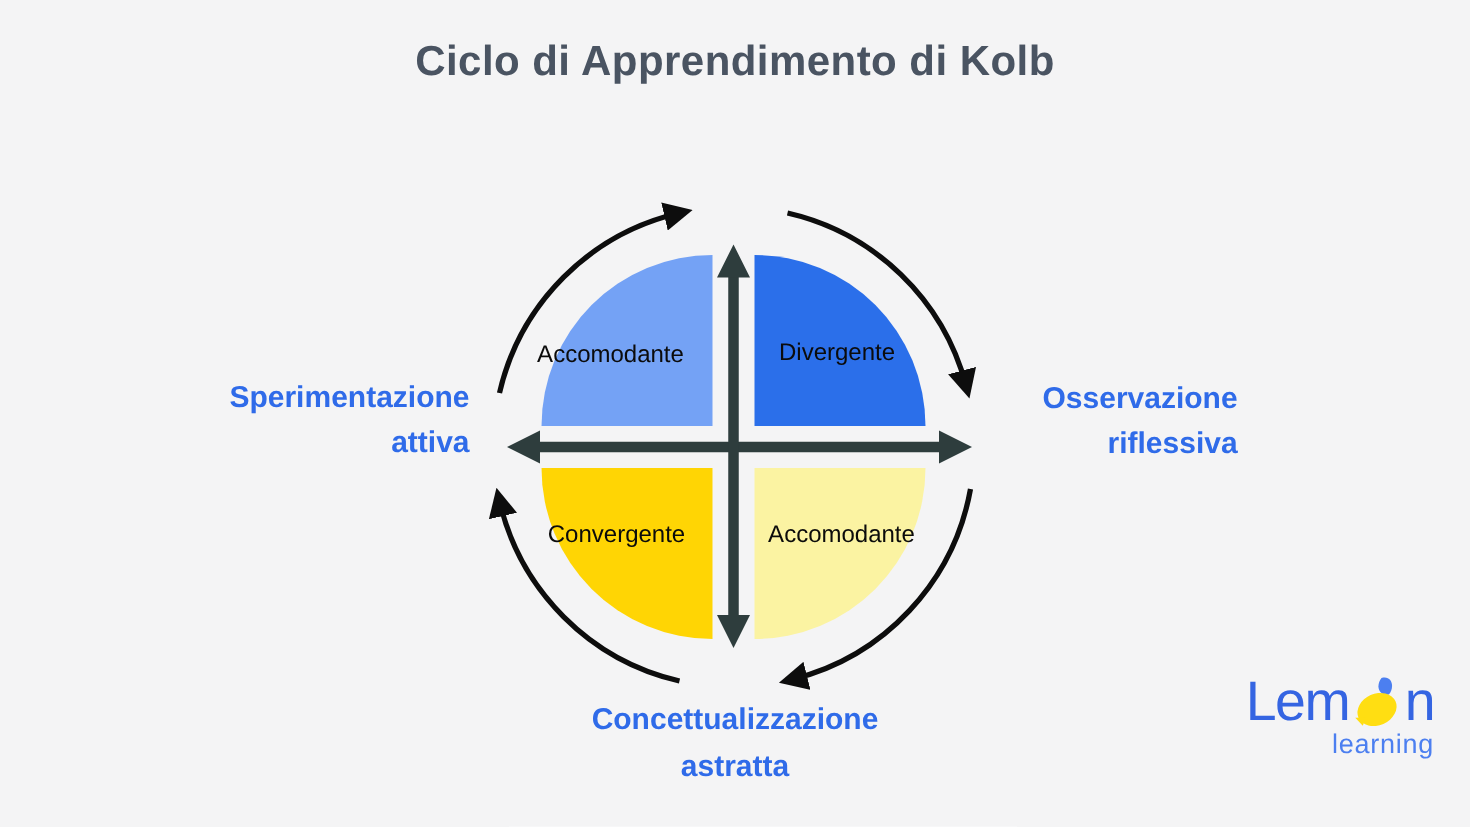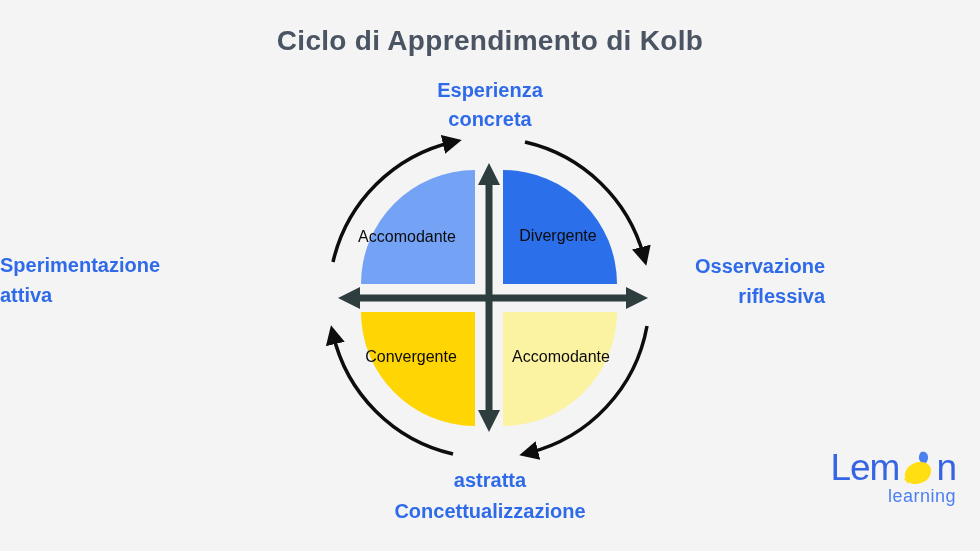--- a/index.html
+++ b/index.html
@@ -11,21 +11,21 @@
   .title{
     position:absolute;top:25px;left:0;width:100%;
     text-align:center;font-size:28px;font-weight:bold;
     color:#4A5462;letter-spacing:.3px;
   }
   .stage{
     position:absolute;font-size:20px;font-weight:bold;
     color:#2F6BE9;line-height:30px;white-space:nowrap;
   }
   .stage-top{top:76px;left:0;width:100%;text-align:center;line-height:29px;}
-  .stage-left{top:250px;left:0;width:265px;text-align:left;}
+  .stage-left{top:250px;left:0;width:265px;text-align:right;padding-left:48px;}
   .stage-right{top:251px;left:695px;text-align:right;}
   .stage-bottom{top:465px;left:0;width:100%;text-align:center;line-height:31px;}
   .diagram-svg{position:absolute;left:0;top:0;}
   .quad-label{
     position:absolute;transform:translate(-50%,-50%);
     font-size:16px;font-weight:normal;color:#0B0B0B;white-space:nowrap;
   }
   .ql-tl{left:407px;top:237px;}
   .ql-tr{left:558px;top:236px;}
   .ql-bl{left:411px;top:357px;}
@@ -67,35 +67,31 @@
     <polygon points="648,298 626,287 626,309" fill="#2E3D3D"></polygon>
     <polygon points="489,163 478,185 500,185" fill="#2E3D3D"></polygon>
     <polygon points="489,432 478,410 500,410" fill="#2E3D3D"></polygon>
 
     <path d="M 333 262 A 160 160 0 0 1 453 142" fill="none" stroke-width="3.5" marker-end="url(#arrowhead)" stroke="#0D0D0D"></path>
     <path d="M 525 142 A 160 160 0 0 1 644 257" fill="none" stroke-width="3.5" marker-end="url(#arrowhead)" stroke="#0D0D0D"></path>
     <path d="M 647 326 A 160 160 0 0 1 528 453" fill="none" stroke-width="3.5" marker-end="url(#arrowhead)" stroke="#0D0D0D"></path>
     <path d="M 453 454 A 160 160 0 0 1 333 334" fill="none" stroke-width="3.5" marker-end="url(#arrowhead)" stroke="#0D0D0D"></path>
   </svg>
 
-  <div class="stage stage-top">
-    <div>Esperienza</div>
-    <div>concreta</div>
-  </div>
   <div class="stage stage-left">
     <div>Sperimentazione</div>
     <div>attiva</div>
   </div>
   <div class="stage stage-right">
     <div>Osservazione</div>
     <div>riflessiva</div>
   </div>
   <div class="stage stage-bottom">
+    <div>Concettualizzazione</div>
     <div>astratta</div>
-    <div>Concettualizzazione</div>
   </div>
 
   <div class="quad-label ql-tl">Accomodante</div>
   <div class="quad-label ql-tr">Divergente</div>
   <div class="quad-label ql-bl">Convergente</div>
   <div class="quad-label ql-br">Accomodante</div>
 
   <div class="logo">
     <div class="logo-row">
       <span class="logo-word">Lem</span>

